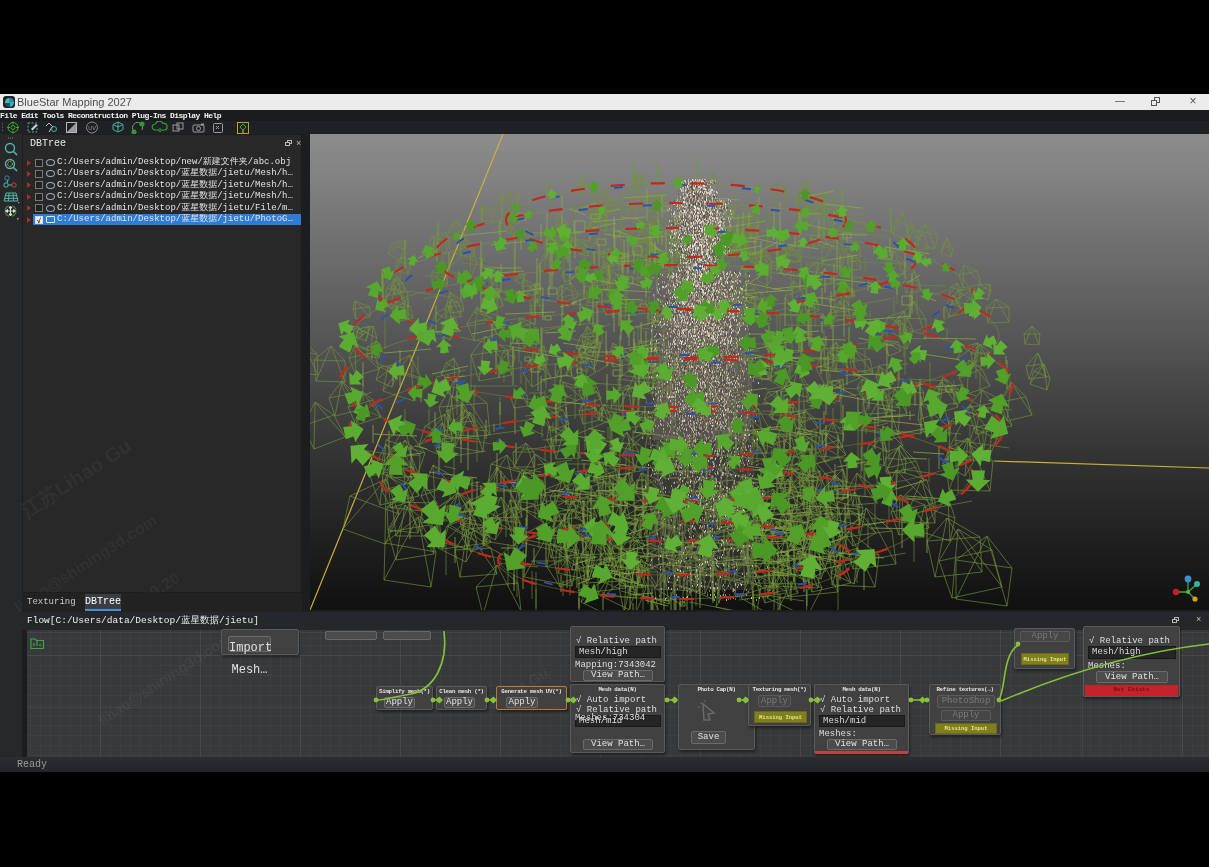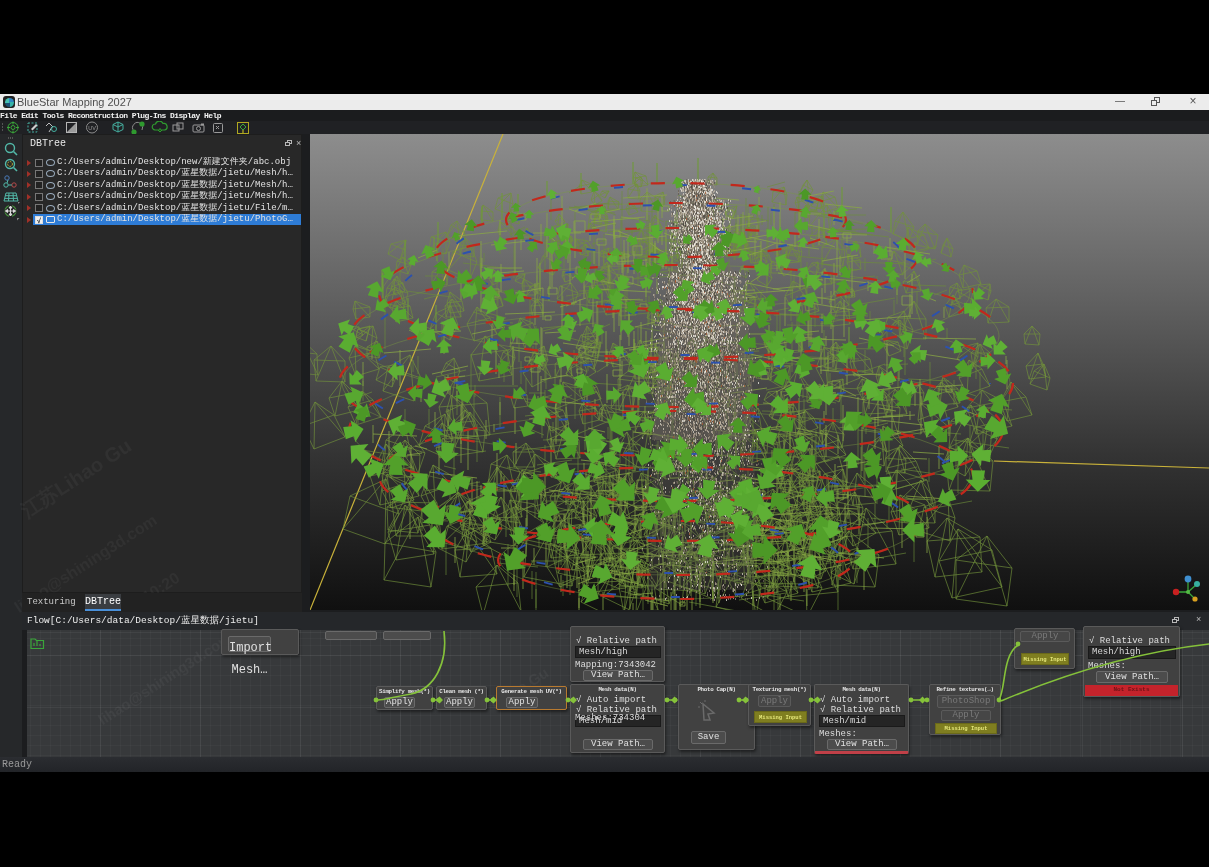--- a/index.html
+++ b/index.html
@@ -46,21 +46,21 @@
 .btn{position:absolute;background:#4c4c4c;border:1px solid #6a6a6a;border-radius:2px;color:#e0e0e0;
   font:9px "Liberation Mono",monospace;text-align:center}
 .btn.dis{color:#7a7a7a;border-color:#5a5a5a;background:#464646}
 .inp{position:absolute;background:#252525;border:1px solid #1a1a1a;color:#d8d8d8;
   font:9px "Liberation Mono",monospace;padding-left:3px}
 .lbl{position:absolute;color:#dedede;font:9px "Liberation Mono",monospace;white-space:pre}
 .miss{position:absolute;background:#7f7e20;border:1px solid #6a691a;color:#e5e77a;white-space:nowrap;overflow:hidden;
   font:bold 5.5px "Liberation Mono",monospace;text-align:center}
 .nex{position:absolute;background:#c4232b;color:#6e1216;white-space:nowrap;overflow:hidden;font:bold 6px "Liberation Mono",monospace;text-align:center}
 #statusbar{left:0;top:757px;width:1209px;height:15px;background:linear-gradient(#2b2d31,#222428);
-  color:#9a9a9a;font:10px "Liberation Mono",monospace;line-height:15px;padding-left:2px}
+  color:#9a9a9a;font:10px "Liberation Mono",monospace;line-height:15px;padding-left:17px}
 .wm{position:absolute;color:rgba(255,255,255,0.045);font:bold 20px "Liberation Sans",sans-serif;
   transform:rotate(-33deg);white-space:pre;pointer-events:none}
 </style></head>
 <body>
 <div class="abs" style="left:0;top:94px;width:1209px;height:678px;background:#1c1d1f"></div>
 <div class="abs" id="titlebar"></div>
 <div class="abs" id="title-ico">
     <i></i>
   </div>
 <div class="abs" id="titletext">BlueStar Mapping 2027</div>

